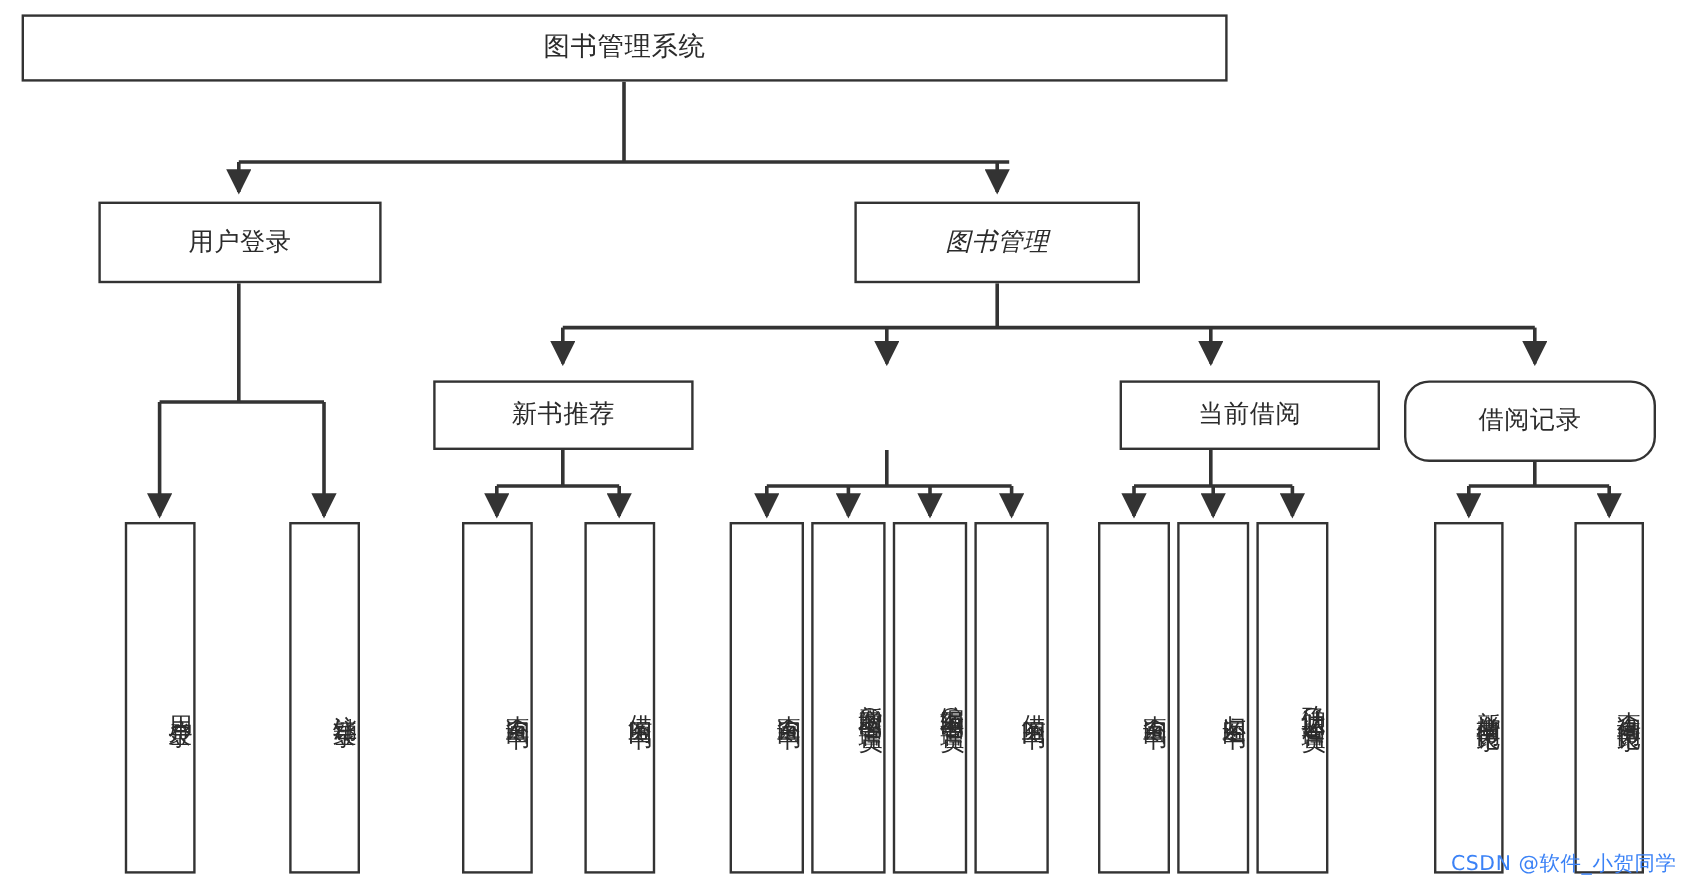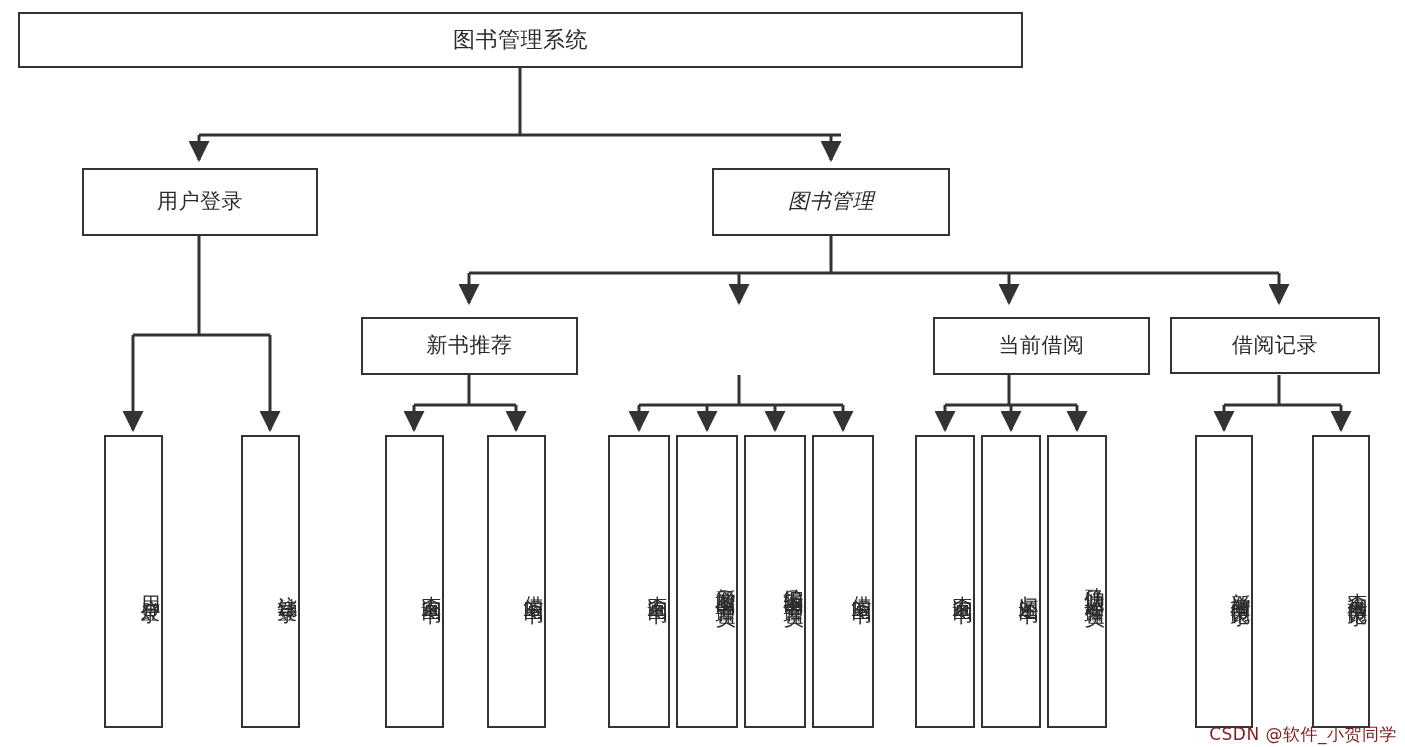--- a/index.html
+++ b/index.html
@@ -57,23 +57,23 @@
     overflow: hidden;
   }
   .node-v-label {
     writing-mode: vertical-rl;
     text-orientation: upright;
     display: block;
   }
   #watermark {
     position: absolute;
     right: 8px;
-    bottom: 1px;
+    bottom: 16px;
     font-size: 17px;
-    color: #7f1d1d;
+    color: #3b82f6;
     letter-spacing: 0.5px;
     white-space: nowrap;
     user-select: none;
   }
 </style>
 </head>
 <body>
 
 <div id="diagram-root">
 
@@ -137,21 +137,21 @@
   <div class="node node-h" style="left:712px; top:168px; width:238px; height:68px;font-style:italic;">
     <span>图书管理</span>
   </div>
 
   <div class="node node-h" style="left:361px; top:317px; width:217px; height:58px;">
     <span>新书推荐</span>
   </div>
   <div class="node node-h" style="left:901px; top:317px; width:217px; height:58px;margin-left:32px;">
     <span>当前借阅</span>
   </div>
-  <div class="node node-h" style="left:1170px; top:317px; width:210px; height:57px;">
+  <div class="node node-h" style="left:1170px; top:317px; width:210px; height:68px;border-radius:21px;">
     <span>借阅记录</span>
   </div>
 
   <div class="node node-v" style="left:104px; top:435px; width:59px; height:293px;">
     <span class="node-v-label">用户登录</span>
   </div>
   <div class="node node-v" style="left:241px; top:435px; width:59px; height:293px;">
     <span class="node-v-label">注销登录</span>
   </div>
 

